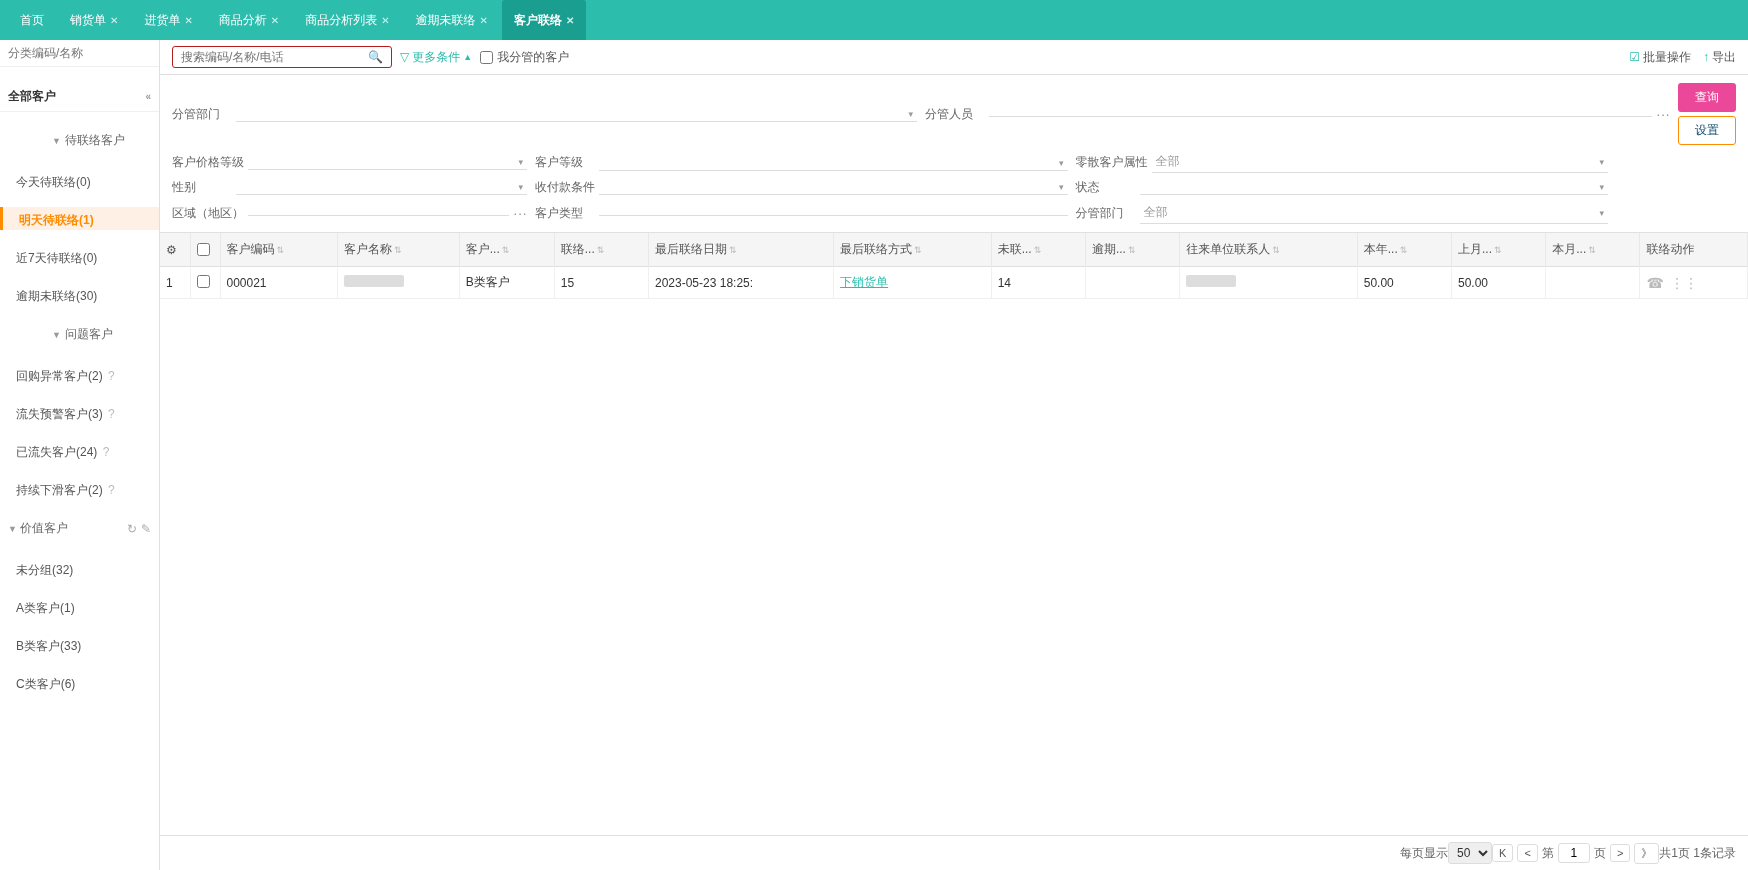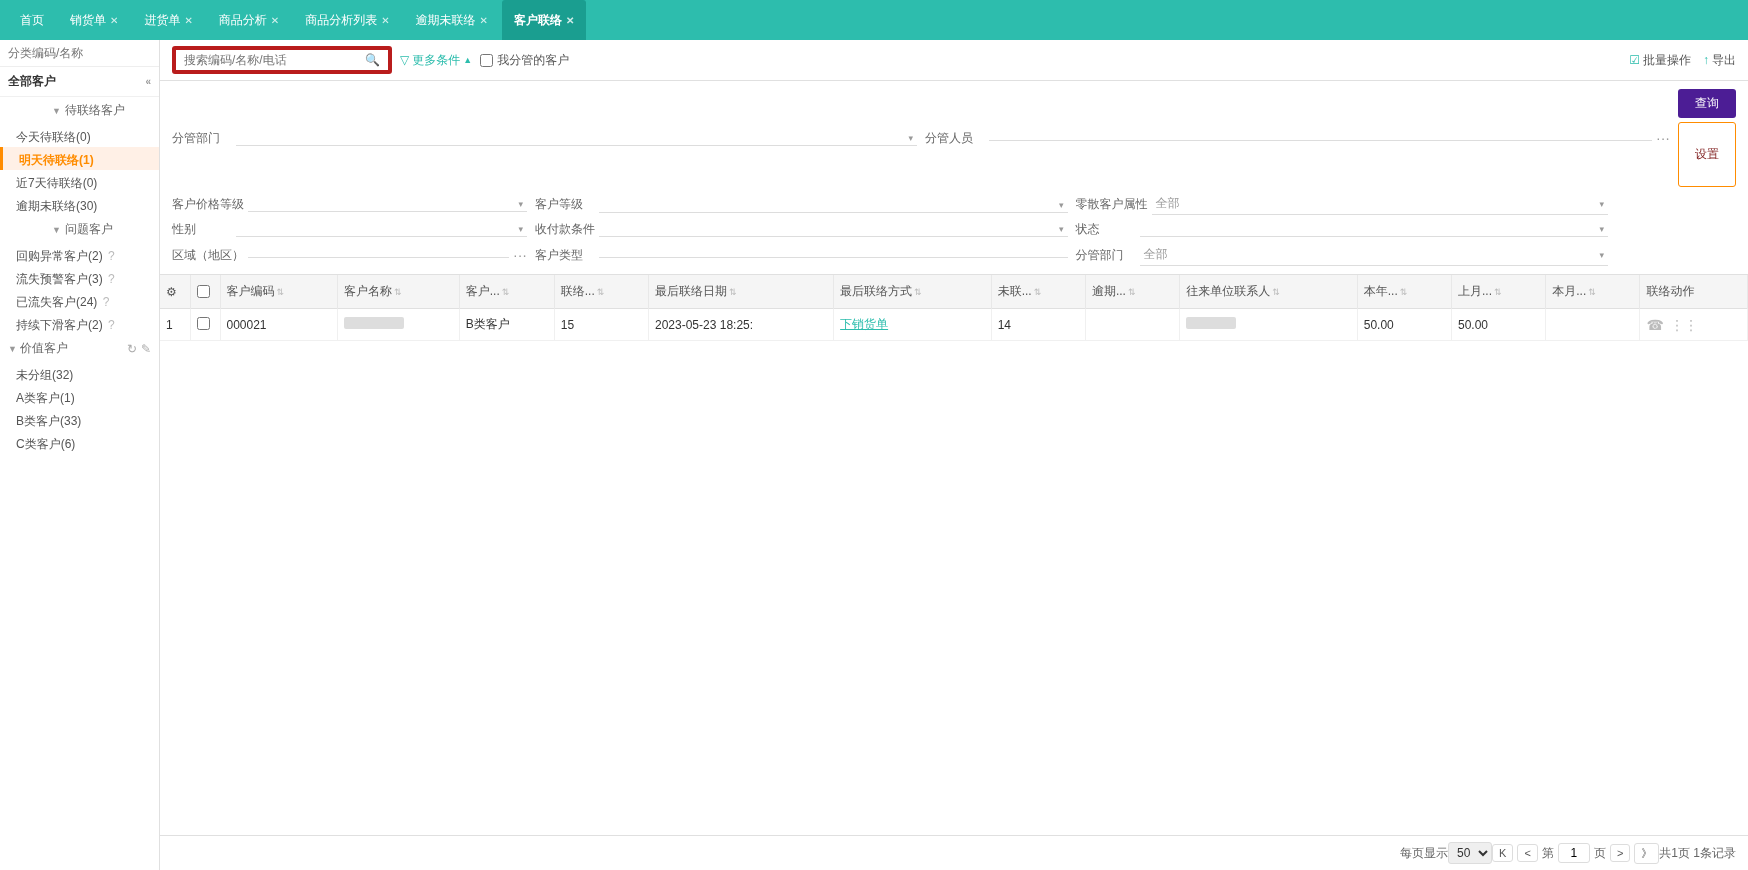--- a/index.html
+++ b/index.html
@@ -36,20 +36,21 @@
     }
 
     
     .sidebar {
       width: 160px;
       background: #fff;
       border-right: 1px solid #e0e0e0;
       display: flex;
       flex-direction: column;
       overflow-y: auto;
+      gap: 15px;
     }
     .sidebar-search {
       display: flex;
       align-items: center;
       padding: 6px 8px;
       border-bottom: 1px solid #eee;
       gap: 4px;
     }
     .sidebar-search input {
       flex: 1;
@@ -115,21 +116,21 @@
       background: #fff;
       padding: 6px 12px;
       display: flex;
       align-items: center;
       gap: 8px;
       border-bottom: 1px solid #e0e0e0;
     }
     .search-box {
       display: flex;
       align-items: center;
-      border: 4px solid #b91c1c;
+      border: 1px solid #b91c1c;
       border-radius: 3px;
       padding: 3px 8px;
       gap: 4px;
       width: 220px;
     }
     .search-box input { border: none; outline: none; font-size: 12px; color: #999; width: 100%; }
     .search-icon-btn { color: #2dbdad; cursor: pointer; }
 
     .filter-btn {
       display: flex;
@@ -212,34 +213,34 @@
       padding: 2px 4px;
       justify-content: space-between;
       cursor: pointer;
       gap: 4px;
     }
     .filter-select span { color: #999; font-size: 12px; }
     .filter-select .arrow { color: #999; font-size: 9px; }
     .filter-dots { color: #999; cursor: pointer; font-size: 14px; }
 
     .query-btn {
-      background: #4c1d95;
+      background: #ec4899;
       color: #fff;
       border: none;
       padding: 6px 12px;
       border-radius: 3px;
       cursor: pointer;
       font-size: 12px;
       white-space: nowrap;
     }
     .setting-btn {
       background: #fff;
-      color: #7f1d1d;
+      color: #0c4a6e;
       border: 1px solid #ff8c00;
-      padding: 23px 16px;
+      padding: 5px 16px;
       border-radius: 3px;
       cursor: pointer;
       font-size: 12px;
       white-space: nowrap;
     }
     .btn-group {
       display: flex;
       flex-direction: column;
       gap: 4px;
     }

